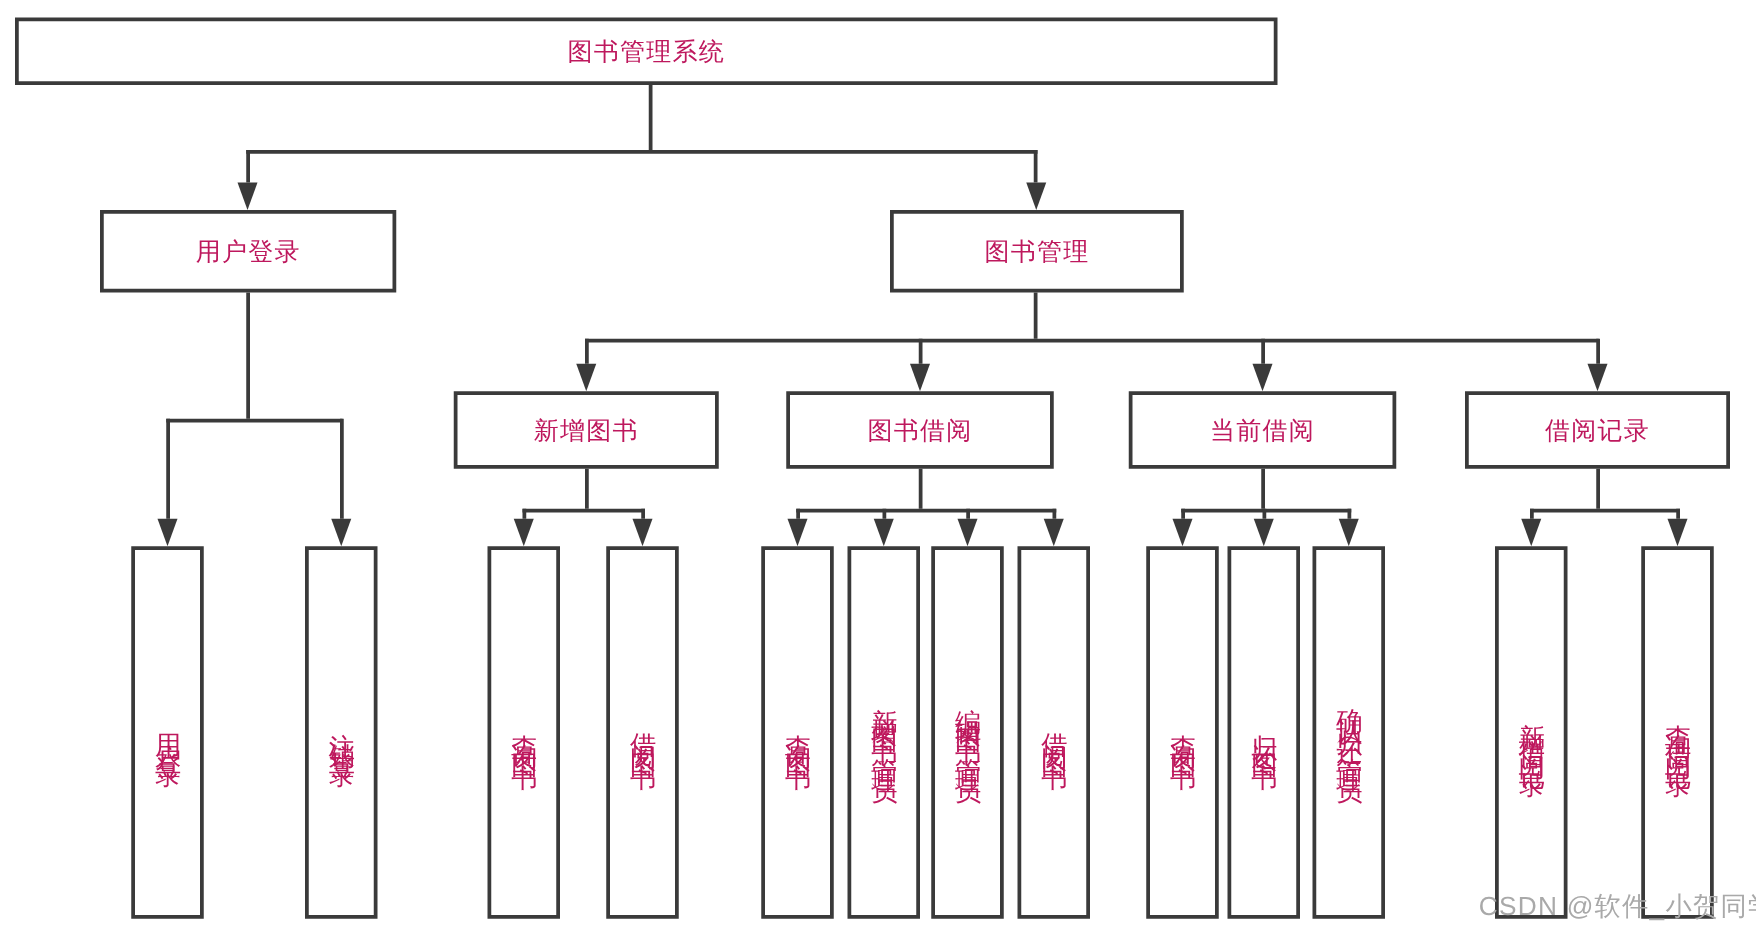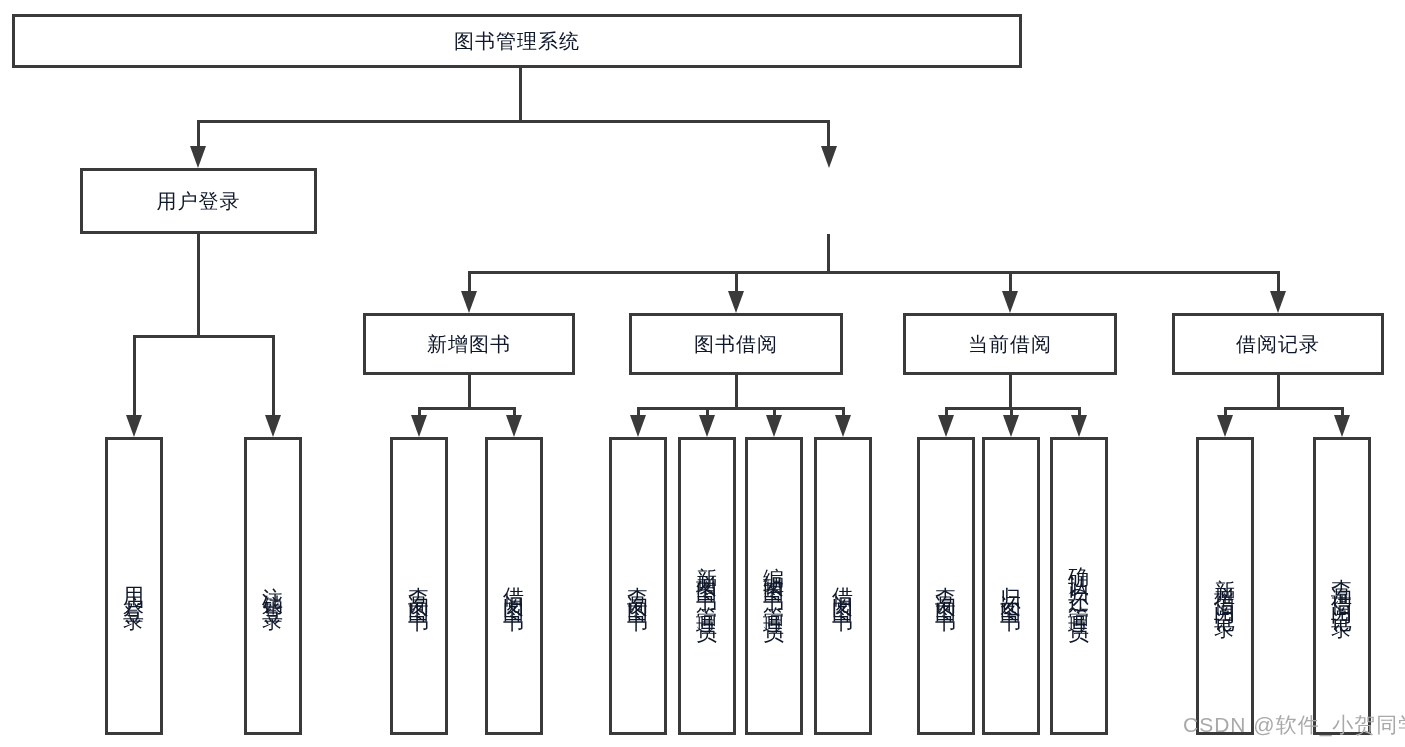--- a/index.html
+++ b/index.html
@@ -8,21 +8,21 @@
     width:1405px; height:747px;
     background:#ffffff;
     font-family:"Liberation Sans","DejaVu Sans",sans-serif;
     overflow:hidden;
   }
   .box {
     position:absolute;
     box-sizing:border-box;
     background:#ffffff;
     border:3px solid #3a3a3a;
-    color:#0f172a;
+    color:#be185d;
     display:flex;
     align-items:center;
     justify-content:center;
   }
   .hbox { font-size:20px; letter-spacing:1px; }
   .vbox {
     writing-mode:vertical-lr;
     text-orientation:mixed;
     font-size:21px;
     letter-spacing:8px;
@@ -54,20 +54,21 @@
   <div class="box hbox" style="left:12px; top:14px; width:1010px; height:54px;">图书管理系统</div>
 
   <div class="vline" style="left:519px; top:68px; height:52px;"></div>
   <div class="hline" style="left:197px; top:120px; width:633px;"></div>
   <div class="vline" style="left:197px; top:120px; height:26px;"></div>
   <div class="arrow" style="left:190px; top:146px;"></div>
   <div class="vline" style="left:827px; top:120px; height:26px;"></div>
   <div class="arrow" style="left:821px; top:146px;"></div>
 
   <div class="box hbox" style="left:80px; top:168px; width:237px; height:66px;">用户登录</div>
+  <div class="box hbox" style="left:712px; top:168px; width:235px; height:66px;">图书管理</div>
 
   <div class="vline" style="left:197px; top:234px; height:101px;"></div>
   <div class="hline" style="left:133px; top:335px; width:141px;"></div>
   <div class="vline" style="left:133px; top:335px; height:80px;"></div>
   <div class="arrow" style="left:126px; top:415px;"></div>
   <div class="vline" style="left:272px; top:335px; height:80px;"></div>
   <div class="arrow" style="left:265px; top:415px;"></div>
 
   <div class="vline" style="left:827px; top:234px; height:37px;"></div>
   <div class="hline" style="left:468px; top:271px; width:811px;"></div>

